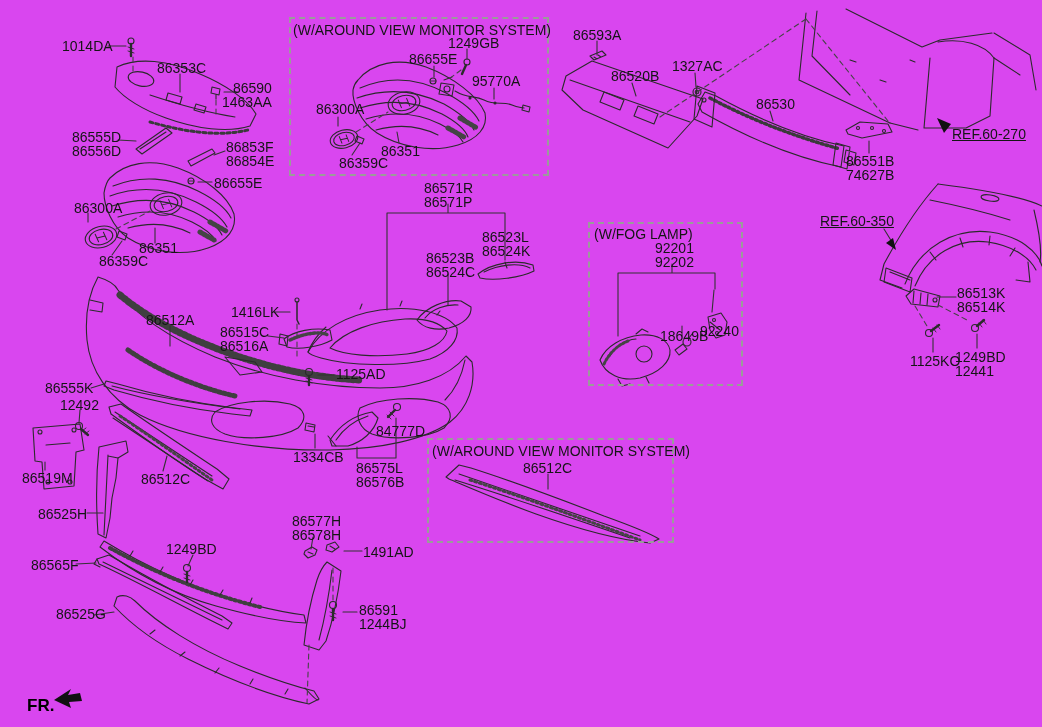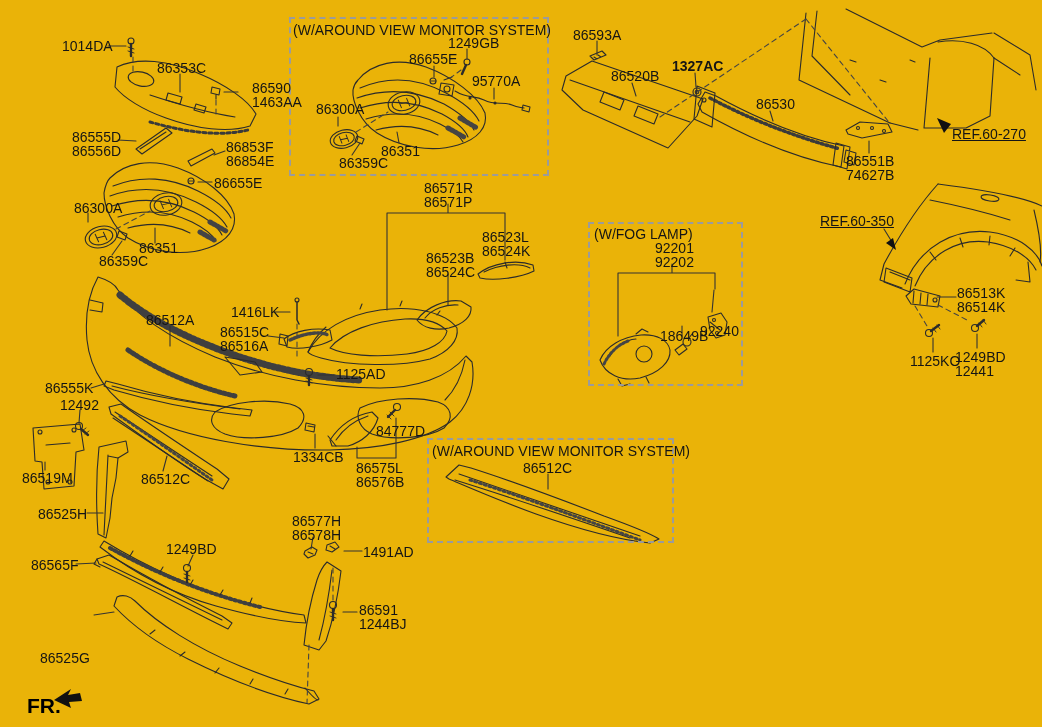--- a/index.html
+++ b/index.html
@@ -1,23 +1,23 @@
 <!DOCTYPE html>
 <html><head>
 <meta charset="utf-8">
 <style>
   html,body{margin:0;padding:0;background:#fff;}
-  #canvas{position:relative;width:1042px;height:727px;background:#eab308;overflow:hidden;
+  #canvas{position:relative;width:1042px;height:727px;background:#d946ef;overflow:hidden;
           font-family:"Liberation Sans",sans-serif;}
   #art{position:absolute;left:0;top:0;}
   .lbl{position:absolute;font-size:14px;line-height:14px;color:#151515;white-space:pre-line;
        letter-spacing:0;}
   .box{position:absolute;border:2px dashed #9b9b9b;}
   .ref{text-decoration:underline;cursor:pointer;}
-  .fr{font-weight:bold;font-size:21px;line-height:20px;color:#000;}
+  .fr{font-weight:bold;font-size:17px;line-height:20px;color:#000;}
 </style>
 </head>
 <body>
 
 <div id="canvas">
 
 <svg id="art" width="1042" height="727" viewBox="0 0 1042 727" stroke="#2b2b2b" fill="none" stroke-width="1.1" stroke-linecap="round" stroke-linejoin="round">
 
   <g>
     <path d="M117,67 C138,57 168,60 200,74 C226,85 248,100 256,114 L250,126 C228,133 196,129 166,118 C143,110 124,98 115,87 Z"></path>
@@ -387,41 +387,41 @@
 
   <div class="lbl" style="left:293px;top:23px;">(W/AROUND VIEW MONITOR SYSTEM)</div>
   <div class="lbl" style="left:594px;top:227px;">(W/FOG LAMP)</div>
   <div class="lbl" style="left:432px;top:444px;">(W/AROUND VIEW MONITOR SYSTEM)</div>
 
   <div class="lbl ref" style="left:952px;top:127px;">REF.60-270</div>
   <div class="lbl ref" style="left:820px;top:214px;">REF.60-350</div>
 
   <div class="lbl" style="left:62px;top:39px;">1014DA</div>
   <div class="lbl" style="left:157px;top:61px;">86353C</div>
-  <div class="lbl" style="left:252px;top:81px;">86590
+  <div class="lbl" style="left:222px;top:81px;text-align:right;">86590
 1463AA</div>
   <div class="lbl" style="left:72px;top:130px;">86555D
 86556D</div>
   <div class="lbl" style="left:226px;top:140px;">86853F
 86854E</div>
   <div class="lbl" style="left:214px;top:176px;">86655E</div>
   <div class="lbl" style="left:74px;top:201px;">86300A</div>
   <div class="lbl" style="left:139px;top:241px;">86351</div>
   <div class="lbl" style="left:99px;top:254px;">86359C</div>
 
   <div class="lbl" style="left:448px;top:36px;">1249GB</div>
   <div class="lbl" style="left:409px;top:52px;">86655E</div>
   <div class="lbl" style="left:472px;top:74px;">95770A</div>
   <div class="lbl" style="left:316px;top:102px;">86300A</div>
   <div class="lbl" style="left:381px;top:144px;">86351</div>
   <div class="lbl" style="left:339px;top:156px;">86359C</div>
 
   <div class="lbl" style="left:573px;top:28px;">86593A</div>
   <div class="lbl" style="left:611px;top:69px;">86520B</div>
-  <div class="lbl" style="left:672px;top:59px;font-weight:bold;">1327AC</div>
+  <div class="lbl" style="left:672px;top:59px;">1327AC</div>
   <div class="lbl" style="left:756px;top:97px;">86530</div>
   <div class="lbl" style="left:846px;top:154px;">86551B
 74627B</div>
 
   <div class="lbl" style="left:424px;top:181px;">86571R
 86571P</div>
   <div class="lbl" style="left:482px;top:230px;">86523L
 86524K</div>
   <div class="lbl" style="left:426px;top:251px;">86523B
 86524C</div>
@@ -447,21 +447,21 @@
   <div class="lbl" style="left:22px;top:471px;">86519M</div>
   <div class="lbl" style="left:141px;top:472px;">86512C</div>
   <div class="lbl" style="left:293px;top:450px;">1334CB</div>
   <div class="lbl" style="left:376px;top:424px;">84777D</div>
   <div class="lbl" style="left:356px;top:461px;">86575L
 86576B</div>
 
   <div class="lbl" style="left:38px;top:507px;">86525H</div>
   <div class="lbl" style="left:166px;top:542px;">1249BD</div>
   <div class="lbl" style="left:31px;top:558px;">86565F</div>
-  <div class="lbl" style="left:40px;top:607px;margin-top:44px;">86525G</div>
+  <div class="lbl" style="left:56px;top:607px;">86525G</div>
   <div class="lbl" style="left:292px;top:514px;">86577H
 86578H</div>
   <div class="lbl" style="left:363px;top:545px;">1491AD</div>
   <div class="lbl" style="left:359px;top:603px;">86591
 1244BJ</div>
 
   <div class="lbl" style="left:523px;top:461px;">86512C</div>
 
   <div class="lbl fr" style="left:27px;top:696px;">FR.</div>
 

